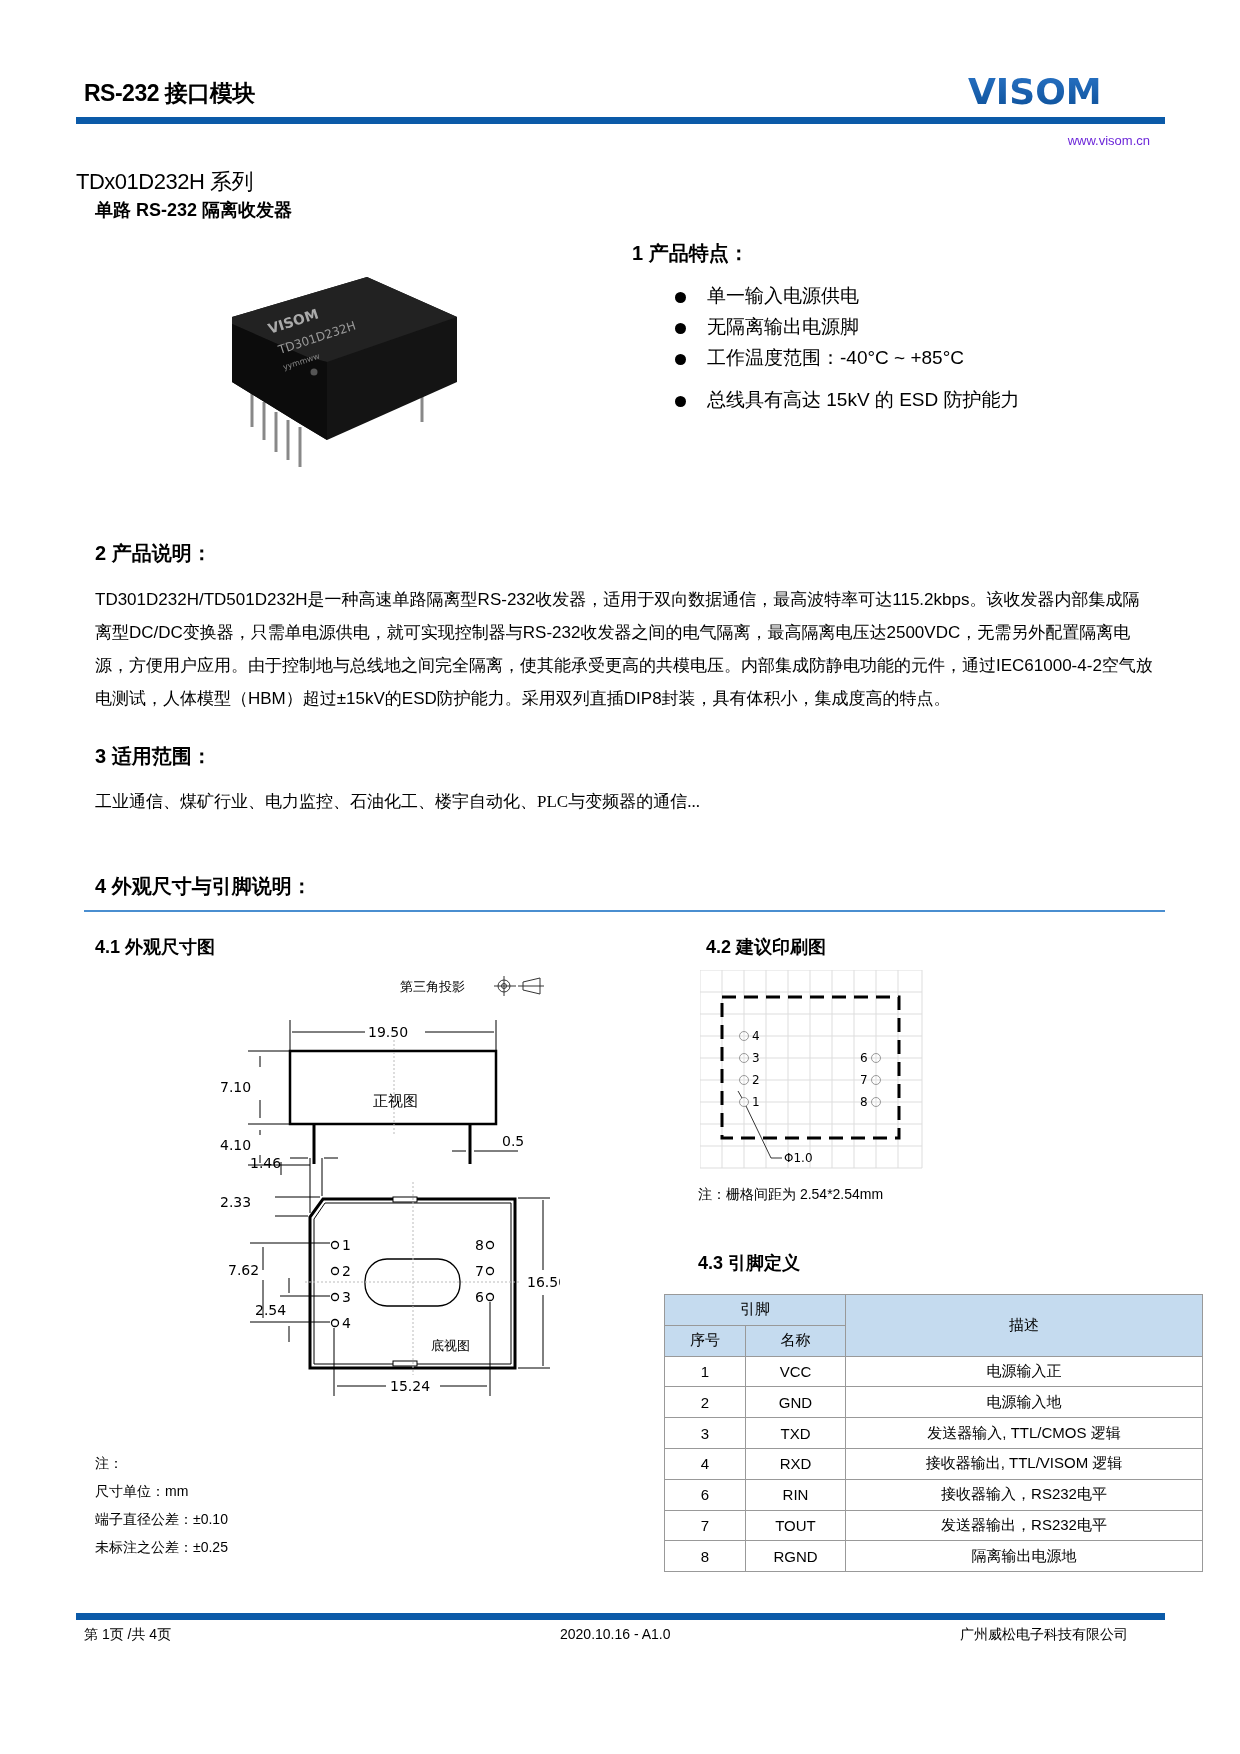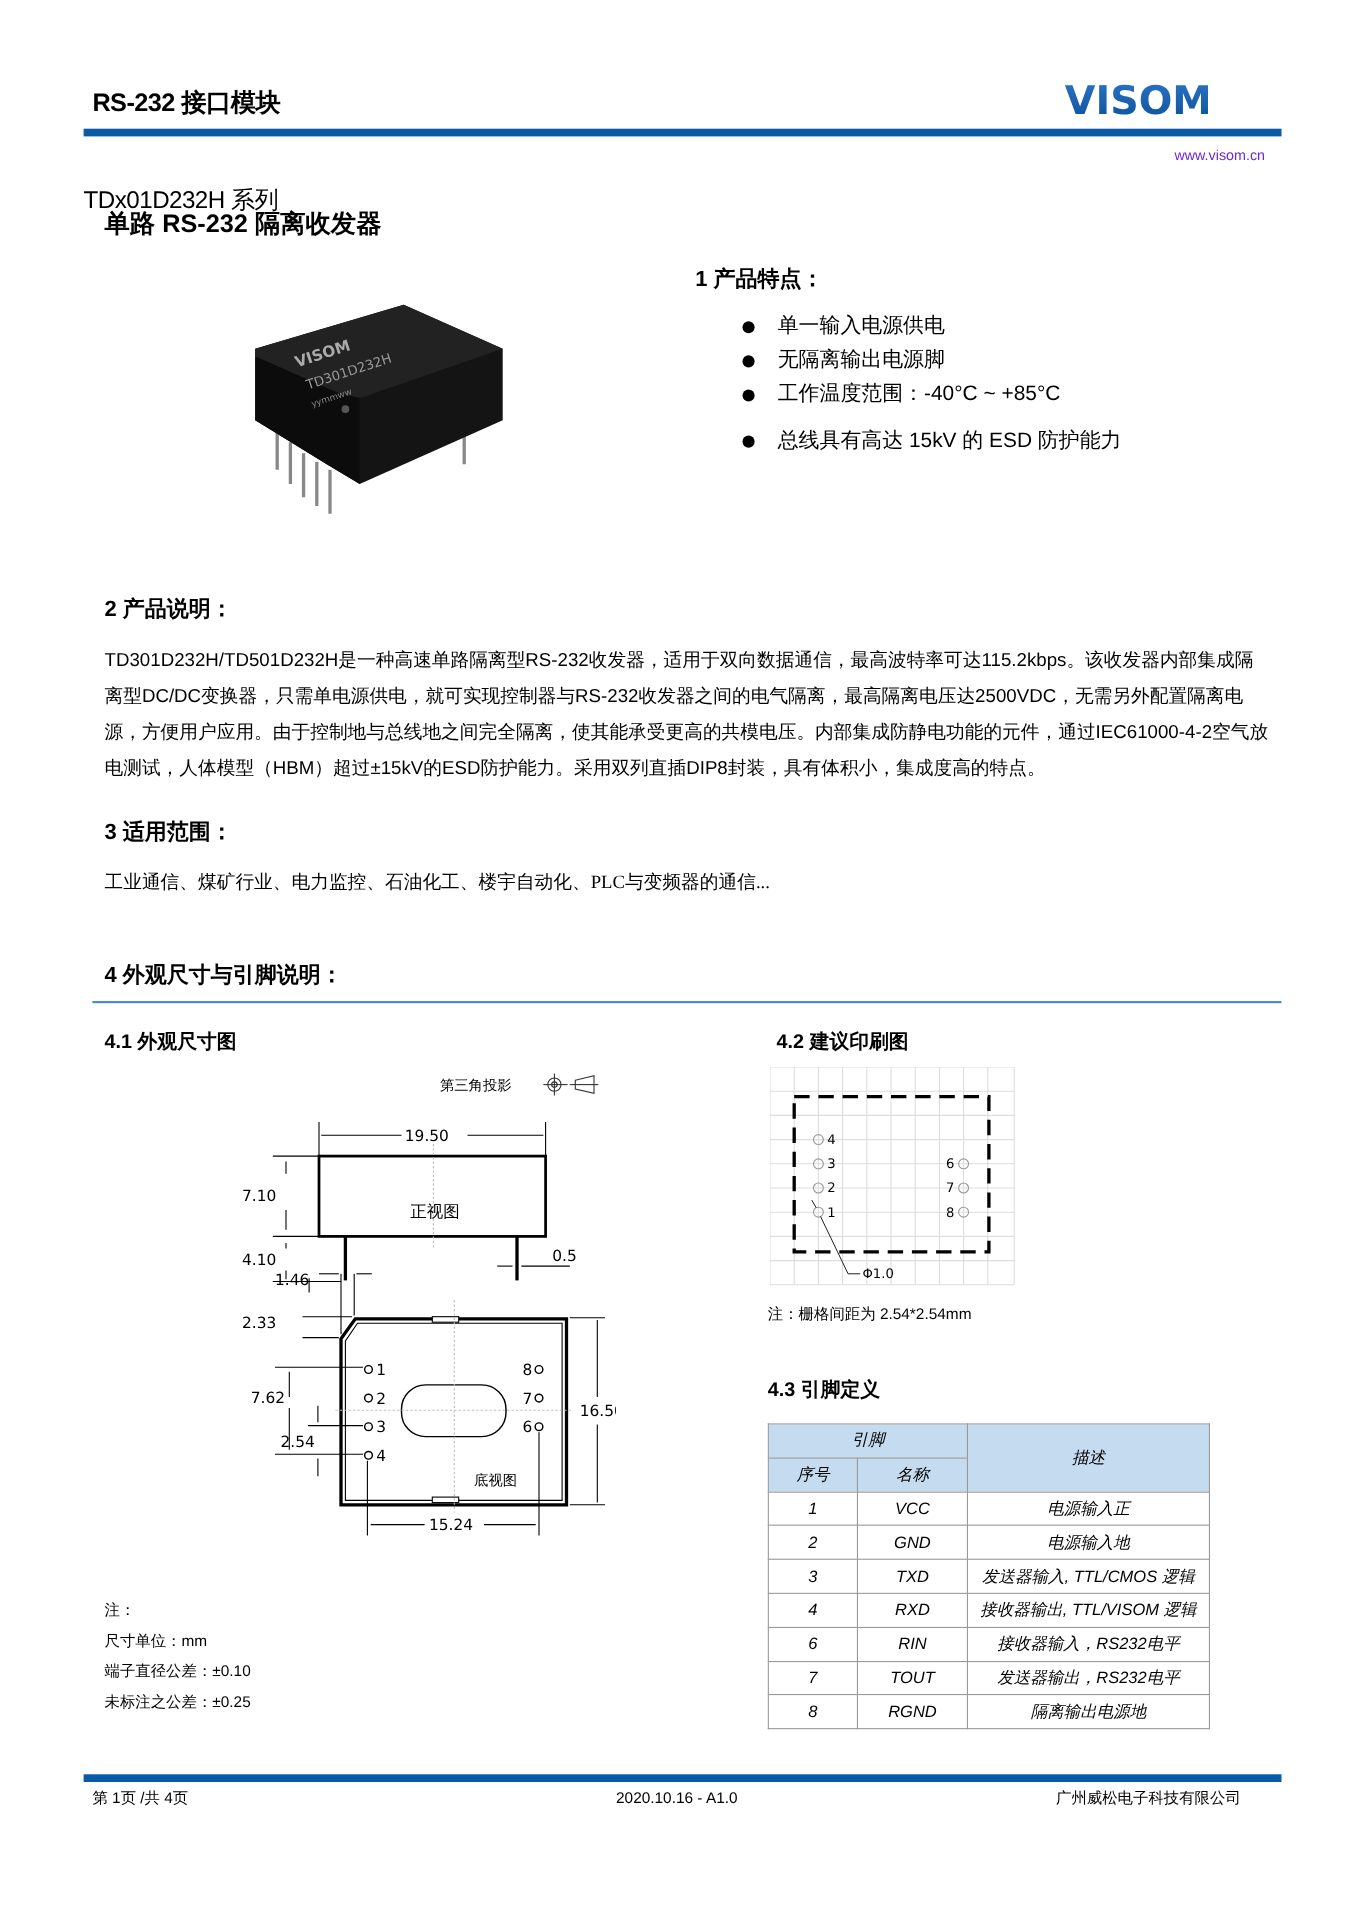--- a/index.html
+++ b/index.html
@@ -3,32 +3,32 @@
 <meta charset="utf-8">
 <style>
   * { box-sizing: border-box; margin: 0; padding: 0; }
   body { width: 1240px; height: 1754px; background: #fff; position: relative; font-family: "Liberation Sans", "DejaVu Sans", sans-serif; color: #000; overflow: hidden; }
   .abs { position: absolute; }
   .hdr-title { left: 84px; top: 78px; font-size: 23px; font-weight: bold; letter-spacing: -0.5px; }
   .logo { left: 968px; top: 72px; width: 180px; height: 36px; }
   .bar { left: 76px; width: 1089px; height: 7px; background: #0b5aa8; }
   .series { left: 76px; top: 133px; font-size: 22px; letter-spacing: -0.5px; margin-top: 34px; }
   .url { left: 1050px; top: 133px; font-size: 13px; color: #6d28d9; text-align: right; width: 100px; }
-  .subtitle { left: 95px; top: 188px; font-size: 23px; font-weight: bold; }
+  .subtitle { left: 95px; top: 198px; font-size: 18px; font-weight: bold; }
   .product-photo { left: 222px; top: 262px; width: 270px; height: 220px; }
   h2 { position: absolute; font-size: 20px; font-weight: bold; }
   .features { left: 675px; top: 283px; list-style: none; font-size: 19px; }
   .features li { position: relative; padding-left: 32px; }
   .features li::before { content: ""; position: absolute; left: 0; top: 9px; width: 11px; height: 11px; border-radius: 50%; background: #000; }
   .para { left: 95px; top: 583px; width: 1060px; font-size: 17px; line-height: 33px; }
   .apps { left: 95px; top: 790px; font-size: 17px; font-family: Liberation Serif, serif; }
   .sec-line { left: 84px; top: 910px; width: 1081px; height: 2px; background: #4a8ed0; }
   h3 { position: absolute; font-size: 18px; font-weight: bold; }
   .note { font-size: 14px; line-height: 28px; }
-  table.pins { position: absolute; left: 698px; top: 1294px; width: 402px; border-collapse: collapse; font-size: 15px; text-align: center; font-style: italic; }
+  table.pins { position: absolute; left: 664px; top: 1294px; width: 539px; border-collapse: collapse; font-size: 15px; text-align: center; }
   table.pins td, table.pins th { border: 1px solid #999; height: 30.8px; font-weight: normal; }
   table.pins th { background: #c5dbef; }
   .footer { font-size: 14px; top: 1626px; }
   svg text { font-family: "DejaVu Sans", sans-serif; }
 </style>
 </head>
 <body>
 
 <div class="abs hdr-title">RS-232 接口模块</div>
 <div class="abs logo">

